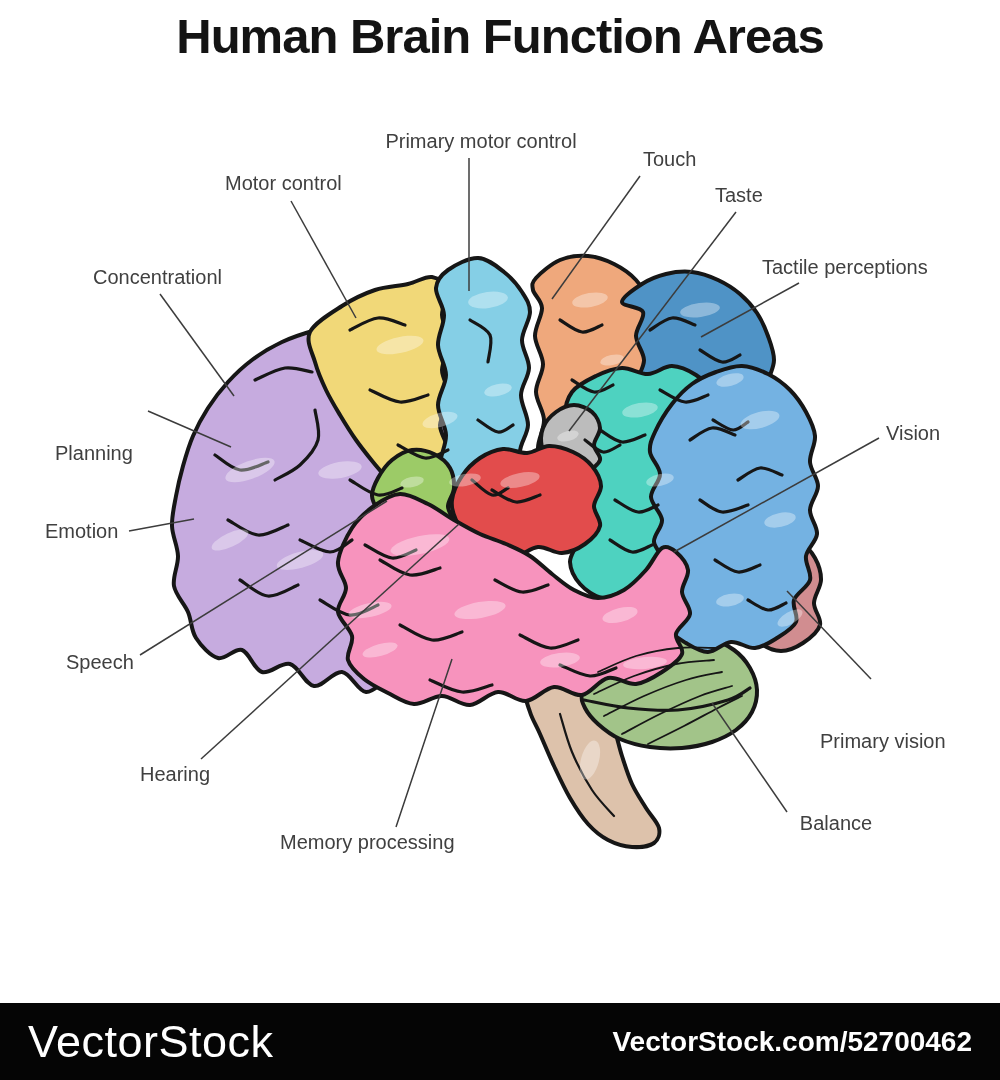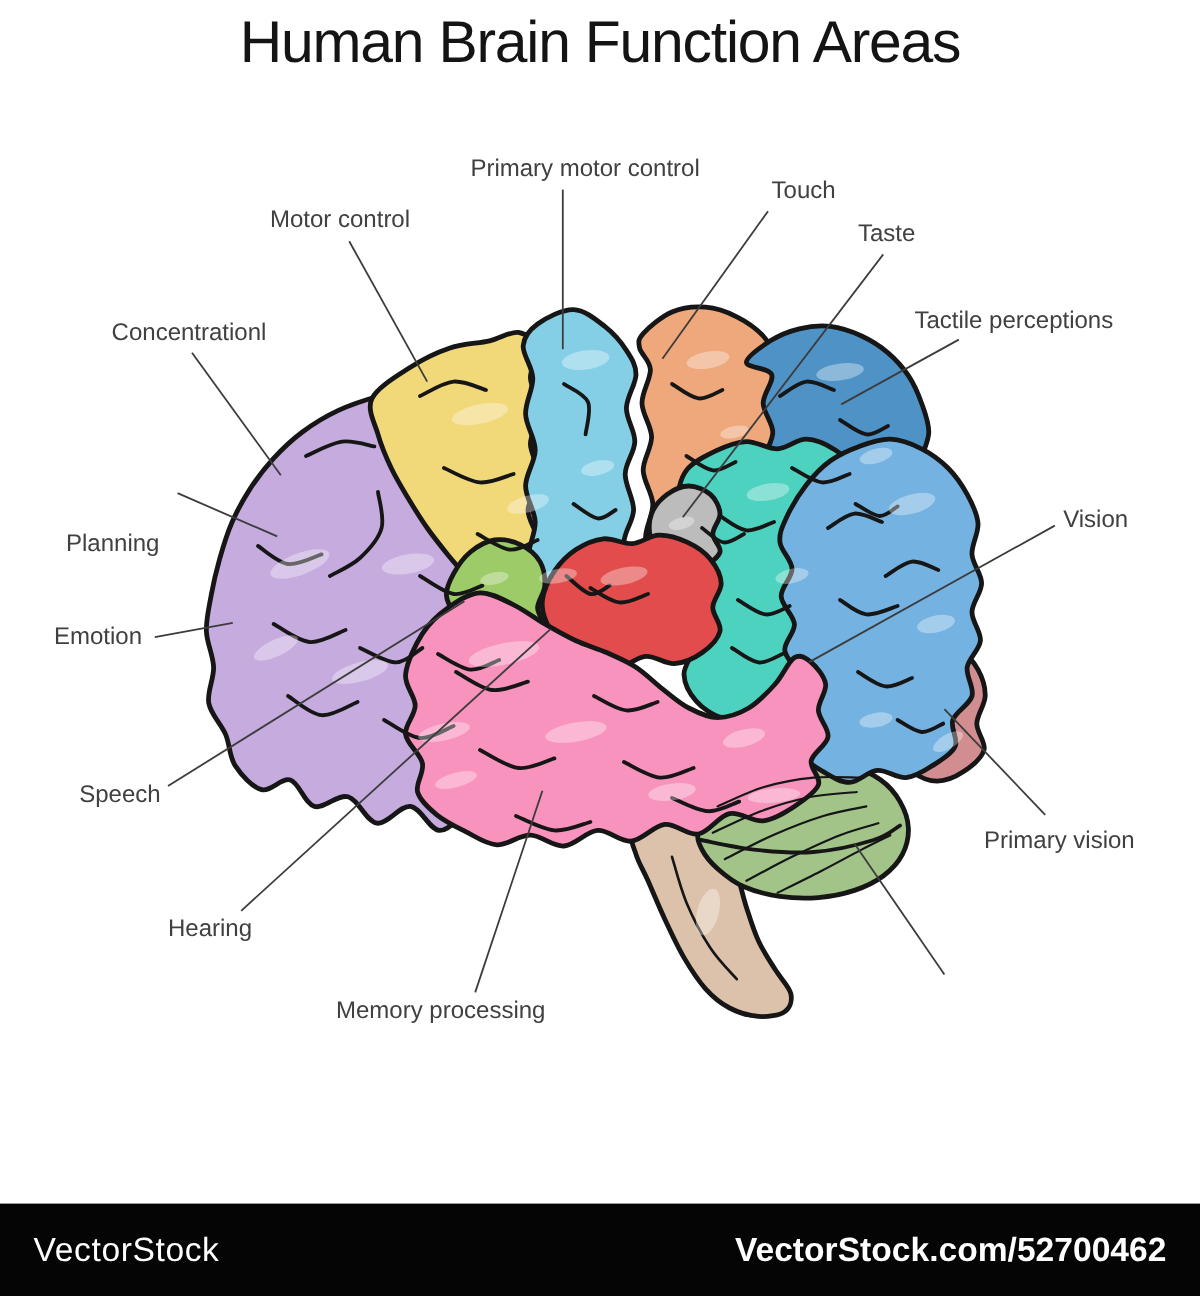--- a/index.html
+++ b/index.html
@@ -4,37 +4,37 @@
 <style>
   html,body{margin:0;padding:0;}
   body{
     width:1000px;height:1080px;position:relative;overflow:hidden;
     background:#ffffff;
     font-family:"Liberation Sans","DejaVu Sans",sans-serif;
   }
   .title{
     position:absolute;top:8px;left:0;width:1000px;
     text-align:center;
-    font-size:49px;font-weight:400;letter-spacing:-1px;
+    font-size:49px;font-weight:700;letter-spacing:-1px;
     color:#141414;
   }
   .lbl{
     position:absolute;
     font-size:20px;font-weight:300;color:#404040;
     white-space:nowrap;line-height:23px;
   }
-  .lbl.center{margin-left:11px;}
+  .lbl.center{text-align:center;}
   #brain-svg{position:absolute;left:0;top:0;}
   .wm-bar{
     position:absolute;left:0;top:1003px;width:1000px;height:77px;
     background:#050505;
   }
   .wm-left{
     position:absolute;left:28px;top:0;height:77px;line-height:77px;
-    color:#ffffff;font-size:28px;font-weight:400;letter-spacing:0.5px;
+    color:#ffffff;font-size:45px;font-weight:400;letter-spacing:0.5px;
   }
   .wm-right{
     position:absolute;right:28px;top:0;height:77px;line-height:77px;
     color:#ffffff;font-size:28px;font-weight:700;
   }
 </style>
 </head>
 <body>
 
 <div class="title">Human Brain Function Areas</div>
@@ -147,22 +147,23 @@
 <div class="lbl center" style="left:381px;top:130px;width:200px;">Primary motor control</div>
 <div class="lbl" style="left:225px;top:172px;">Motor control</div>
 <div class="lbl" style="left:643px;top:148px;">Touch</div>
 <div class="lbl" style="left:715px;top:184px;">Taste</div>
 <div class="lbl" style="left:762px;top:256px;">Tactile perceptions</div>
 <div class="lbl" style="left:93px;top:266px;text-align:right;">Concentrationl</div>
 <div class="lbl" style="left:55px;top:394px;margin-top:48px;">Planning</div>
 <div class="lbl" style="left:886px;top:422px;">Vision</div>
 <div class="lbl" style="left:45px;top:520px;">Emotion</div>
 <div class="lbl" style="left:66px;top:651px;">Speech</div>
-<div class="lbl" style="left:820px;top:690px;">Primary vision</div>
+<div class="lbl" style="left:820px;top:730px;">Primary vision</div>
 <div class="lbl" style="left:140px;top:763px;">Hearing</div>
 <div class="lbl" style="left:280px;top:831px;">Memory processing</div>
 <div class="lbl center" style="left:712px;top:812px;width:248px;">
+  <div>Balance</div>
 </div>
 
 <div class="wm-bar">
   <div class="wm-left">VectorStock</div>
   <div class="wm-right">VectorStock.com/52700462</div>
 </div>
 
 </body></html>

